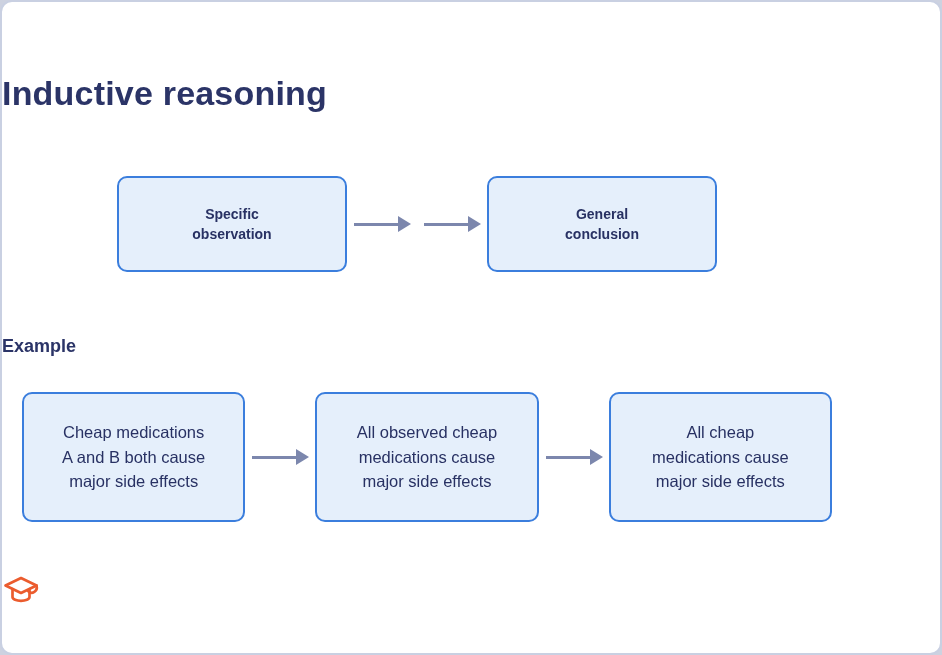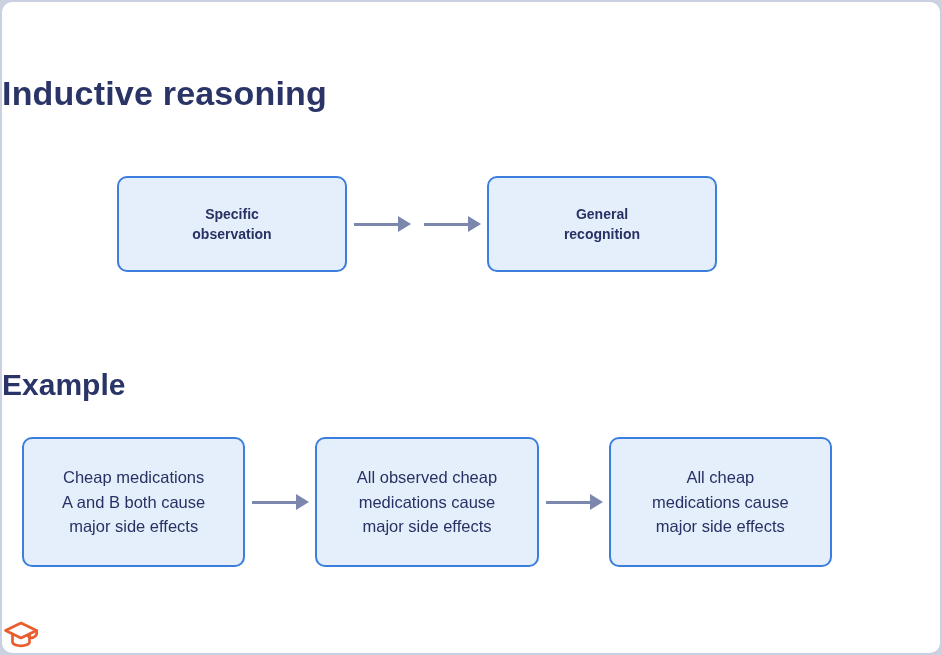--- a/index.html
+++ b/index.html
@@ -80,22 +80,22 @@
     content: "";
     position: absolute;
     right: 6px;
     top: 50%;
     margin-top: -8px;
     border-left: 13px solid #7c87ad;
     border-top: 8px solid transparent;
     border-bottom: 8px solid transparent;
   }
   .section-label {
-    margin-top: 96px;
-    font-size: 30px;
+    margin-top: 64px;
+    font-size: 18px;
     font-weight: 700;
     color: #2b3467;
   }
   .logo {
     margin-top: 52px;
     display: flex;
     align-items: center;
     gap: 9px;
   }
   .logo-text {
@@ -114,21 +114,21 @@
 
   <div class="flow-row reasoning">
     <div class="flow-box">
       <span class="box-label">Specific
 observation</span>
     </div>
     <span class="arrow"></span>
     <span class="arrow"></span>
     <div class="flow-box">
       <span class="box-label">General
-recognition</span>
+conclusion</span>
     </div>
   </div>
 
   <h2 class="section-label">Example</h2>
 
   <div class="flow-row example">
     <div class="flow-box">
       <span class="box-label">Cheap medications
 A and B both cause
 major side effects</span>

